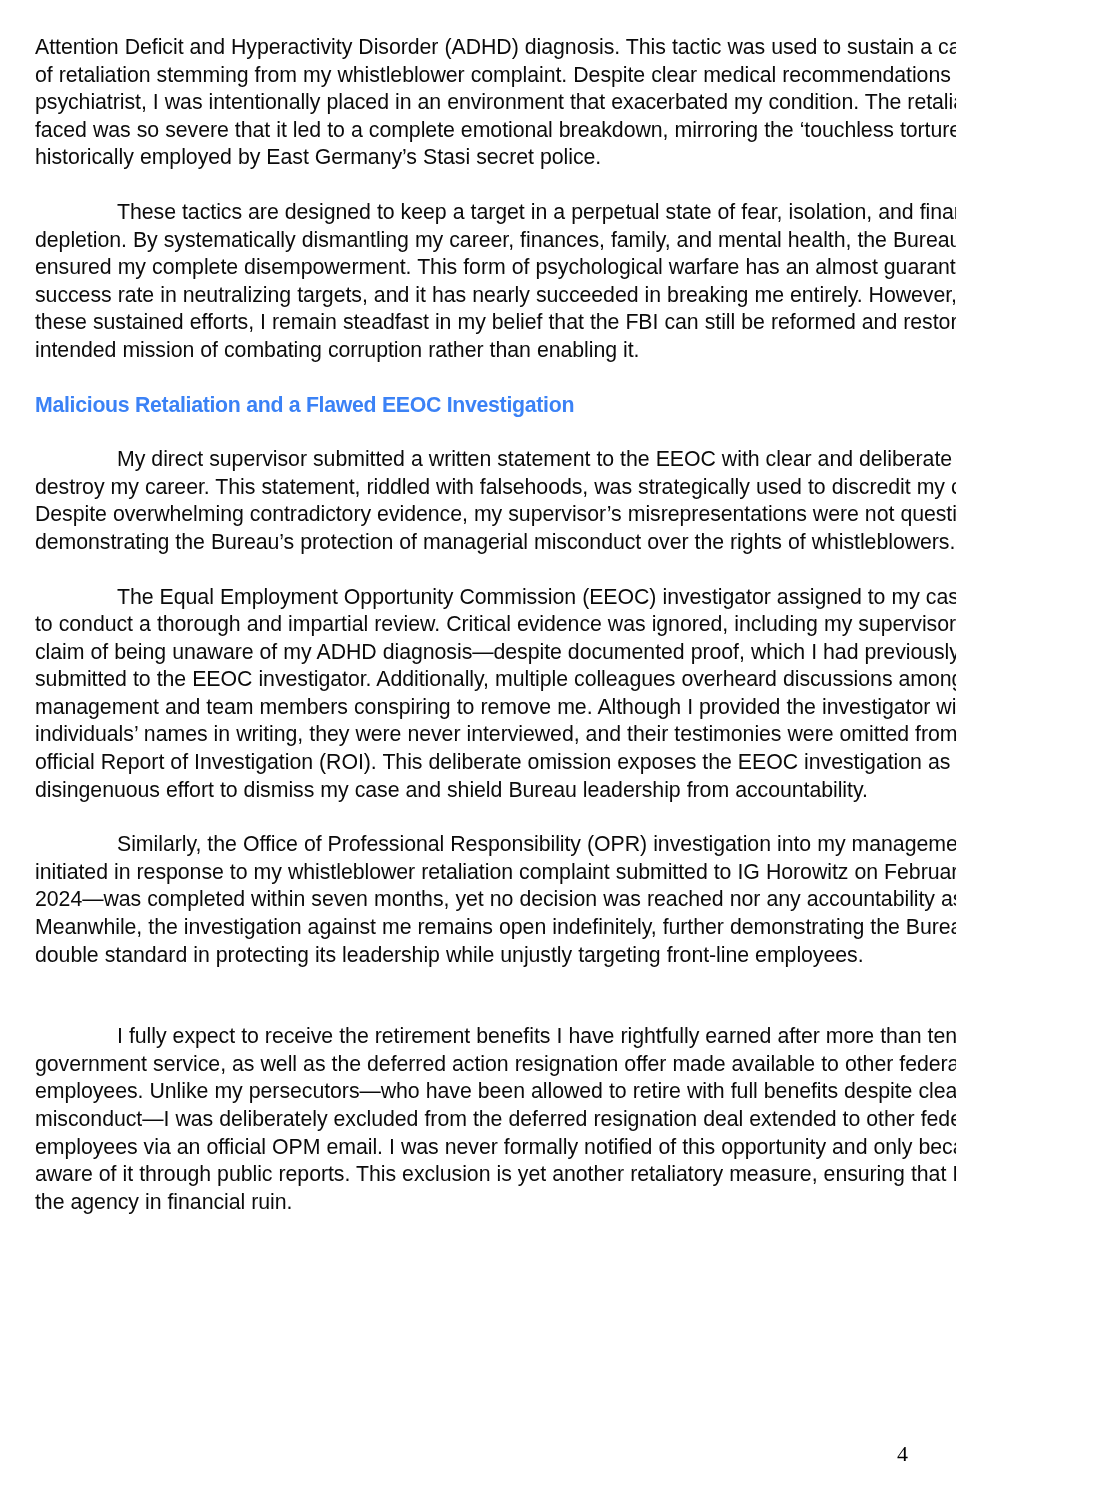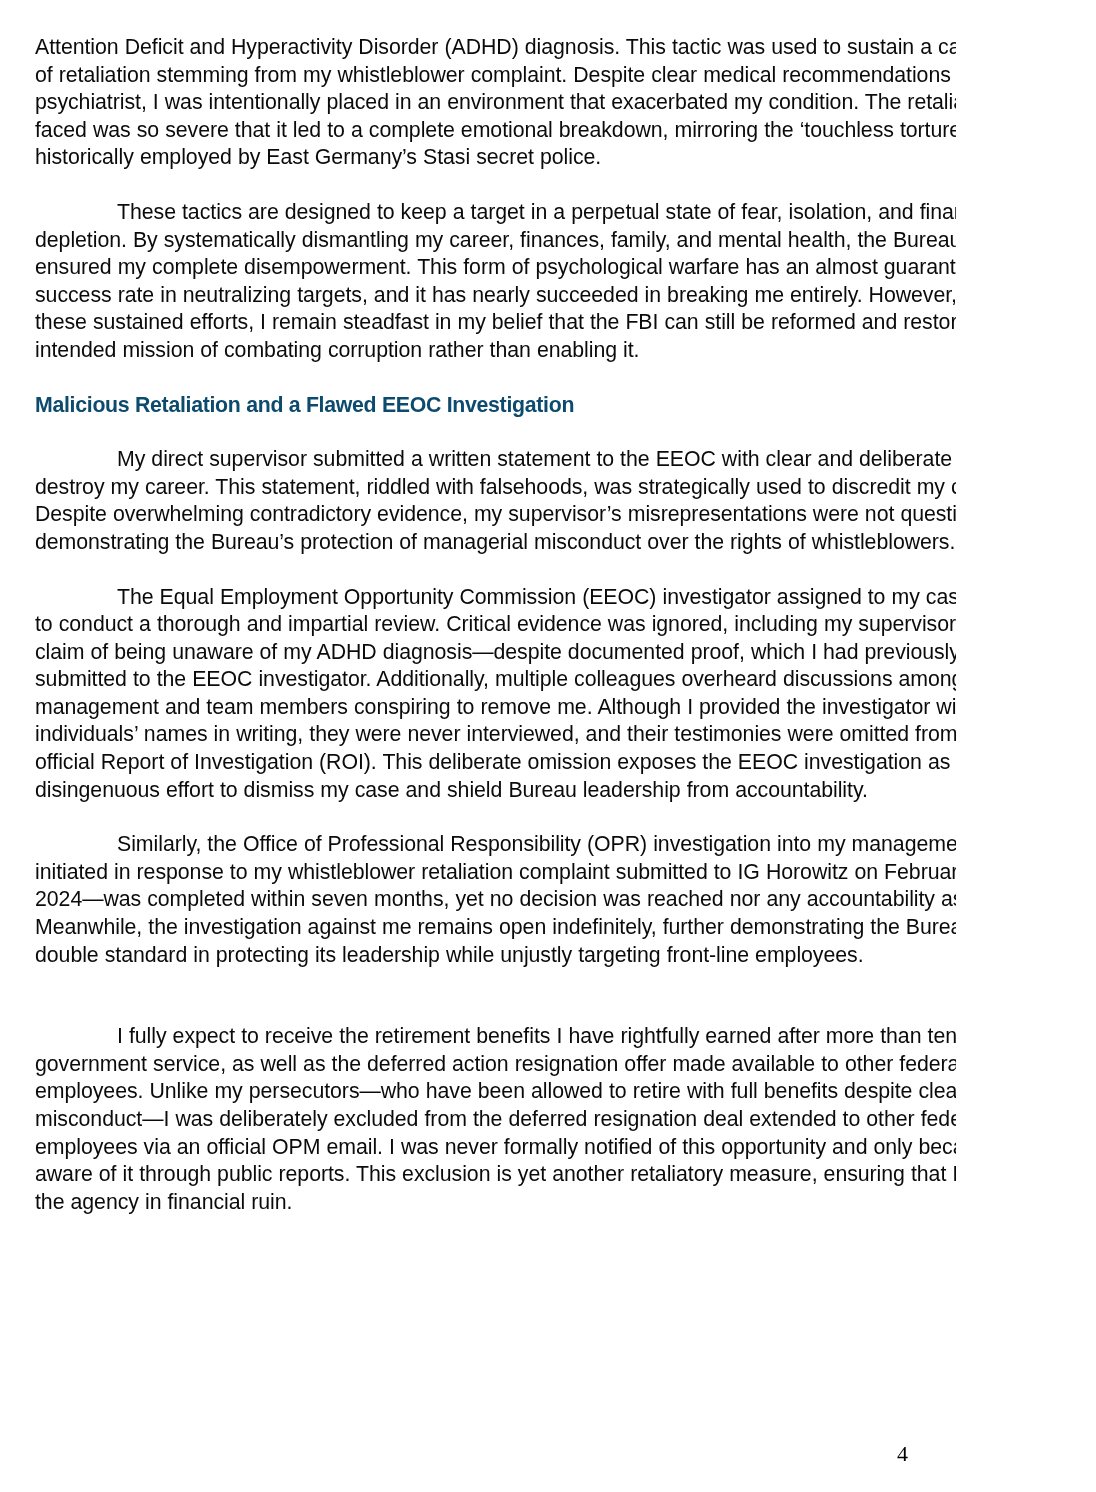--- a/index.html
+++ b/index.html
@@ -38,21 +38,21 @@
   }
   p.indented {
     text-indent: 82px;
   }
   h2.section-heading {
     margin: 0;
     font-size: 21.3px;
     line-height: 27.6px;
     font-weight: bold;
     letter-spacing: -0.3px;
-    color: #0c4a6e;
+    color: #3b82f6;
   }
   .gap-para {
     height: 27px;
   }
   .gap-heading-before {
     height: 27px;
   }
   .gap-heading-after {
     height: 27px;
   }

